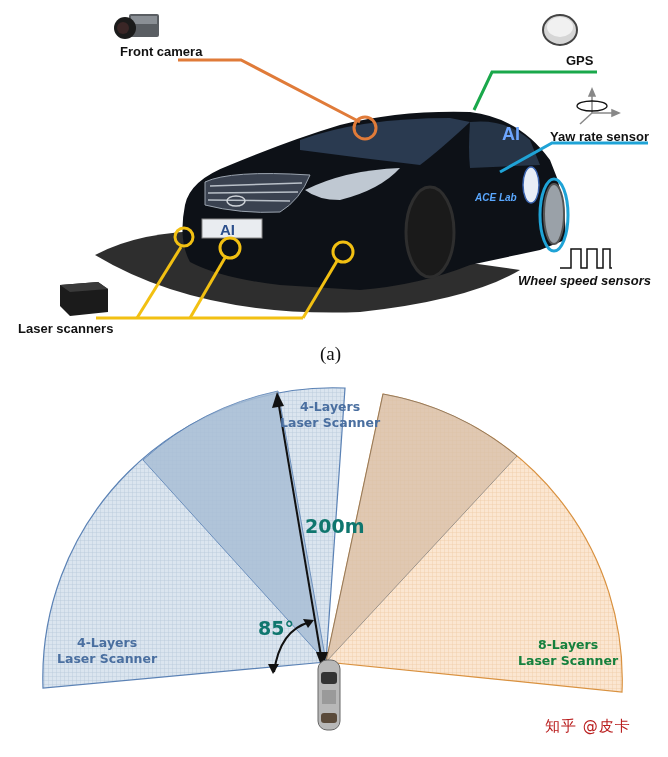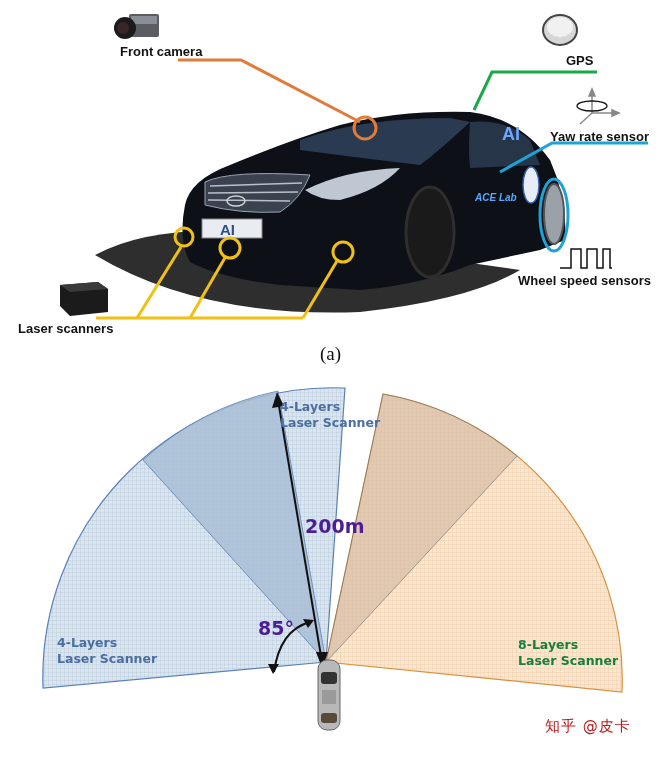--- a/index.html
+++ b/index.html
@@ -1,21 +1,21 @@
 <!DOCTYPE html>
 <html><head>
 <meta charset="utf-8">
 <style>
   html, body { margin: 0; padding: 0; background: #ffffff; }
   body { width: 668px; height: 757px; position: relative; overflow: hidden; font-family: "Liberation Sans", sans-serif; }
   .abs { position: absolute; }
   .label { font-family: "Liberation Sans", sans-serif; font-weight: bold; font-size: 13px; color: #111; white-space: nowrap; }
   .caption { font-family: "Liberation Serif", serif; font-size: 19px; color: #111; }
-  .sector-label { font-family: "DejaVu Sans", sans-serif; font-weight: bold; font-size: 12.5px; line-height: 16px; white-space: nowrap; }
-  .big-label { font-family: "DejaVu Sans", sans-serif; font-weight: bold; font-size: 19px; color: #4c1d95; }
+  .sector-label { font-family: "DejaVu Sans", sans-serif; font-weight: bold; font-size: 12.5px; text-align: center; line-height: 16px; white-space: nowrap; }
+  .big-label { font-family: "DejaVu Sans", sans-serif; font-weight: bold; font-size: 19px; color: #0f766e; }
   .watermark { font-family: "DejaVu Sans", sans-serif; font-size: 15px; color: #b91c1c; letter-spacing: 1px; }
   svg { position: absolute; left: 0; top: 0; }
 </style>
 </head>
 <body>
 
 <svg width="668" height="757">
 
   <path d="M95 255 Q150 225 250 232 L520 270 Q470 300 360 312 Q200 318 95 255 Z" fill="#1c1c1c" opacity="0.92"></path>
 
@@ -87,21 +87,21 @@
     <line x1="303" y1="318" x2="337" y2="261"></line>
     <circle cx="184" cy="237" r="9"></circle>
     <circle cx="230" cy="248" r="10"></circle>
     <circle cx="343" cy="252" r="10"></circle>
   </g>
 </svg>
 
 <div class="abs label" style="left:120px;top:44px;">Front camera</div>
 <div class="abs label" style="left:566px;top:53px;">GPS</div>
 <div class="abs label" style="left:550px;top:129px;">Yaw rate sensor</div>
-<div class="abs label" style="left:518px;top:273px;">Wheel speed sensors</div>
+<div class="abs label" style="left:518px;top:273px;font-style:italic;">Wheel speed sensors</div>
 <div class="abs label" style="left:18px;top:321px;text-align:right;">Laser scanners</div>
 <div class="abs" style="left:220px;top:221px;width:24px;font:bold 15px 'Liberation Sans',sans-serif;color:#2c4f8c;">AI</div>
 <div class="abs" style="left:475px;top:192px;font:bold italic 10px 'Liberation Sans',sans-serif;color:#5aa8ff;">ACE Lab</div>
 <div class="abs" style="left:502px;top:124px;font:bold 18px 'Liberation Sans',sans-serif;color:#6ea6ff;">AI</div>
 
 <div class="abs caption" style="left:320px;top:343px;">(a)</div>
 
 <svg width="668" height="757">
   <defs>
     <pattern id="gridBlue" width="4" height="4" patternUnits="userSpaceOnUse">

